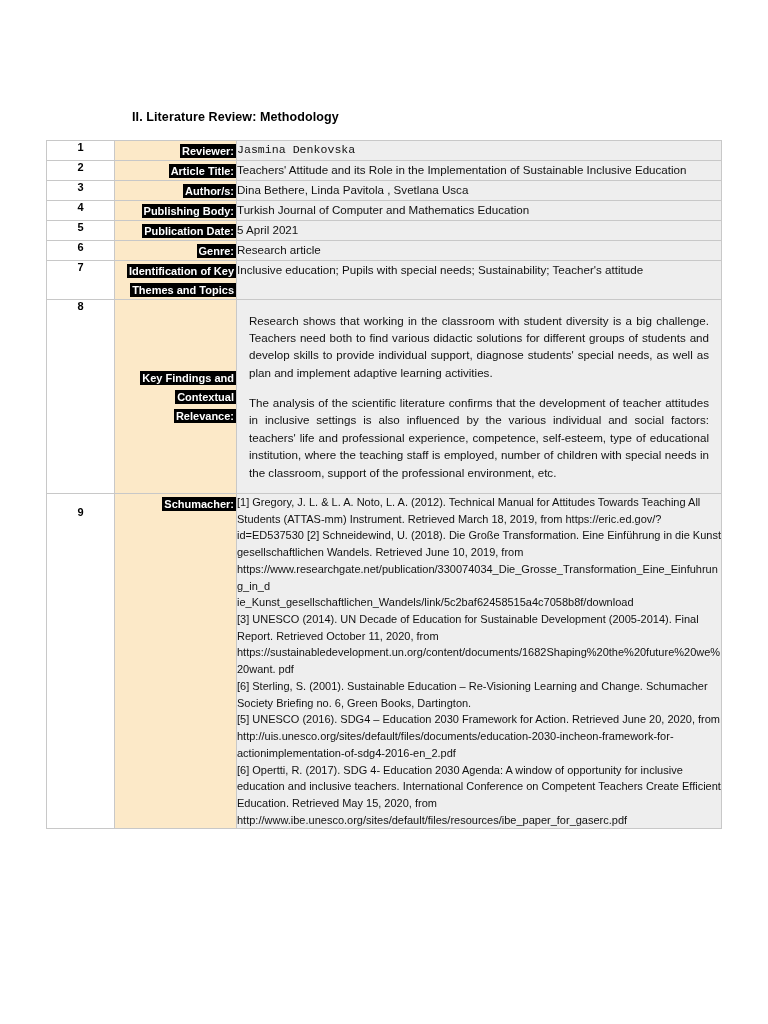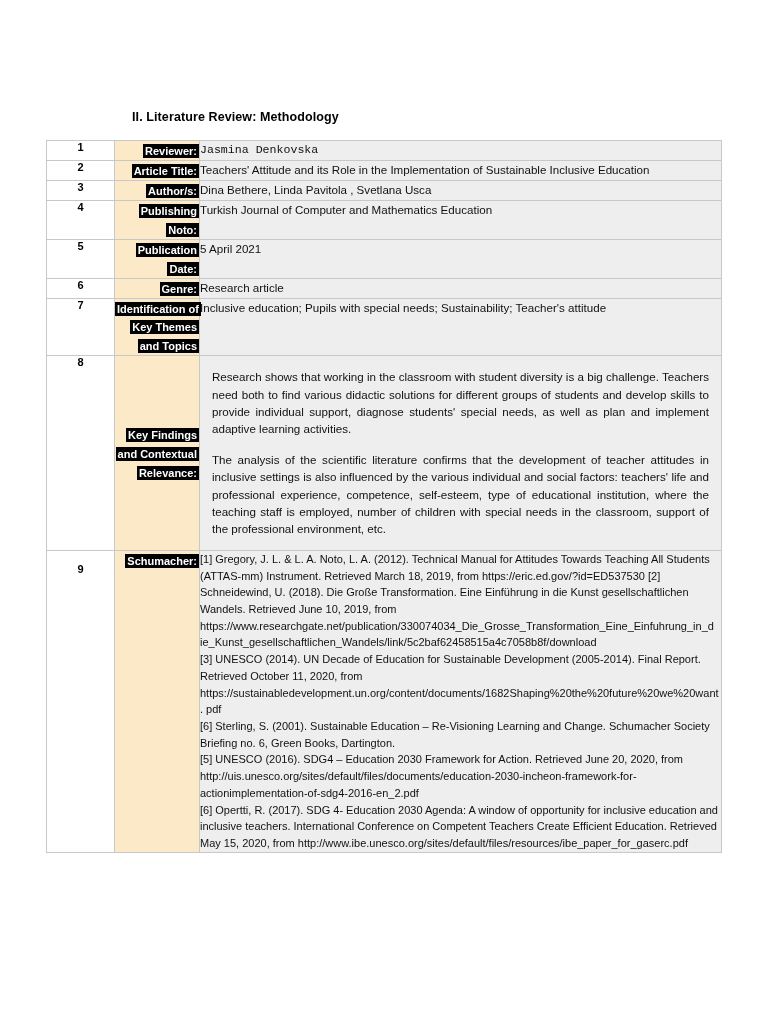--- a/index.html
+++ b/index.html
@@ -60,21 +60,21 @@
     font-size: 11px;
     font-weight: bold;
     padding-top: 10px;
     padding-bottom: 10px;
     vertical-align: middle;
     color: #000;
   }
 
   
   td.label-cell {
-    width: 85px;
+    width: 122px;
     background: #fce9c8;
     text-align: right;
     padding: 9px 0px 9px 4px;
     vertical-align: top;
   }
   td.label-cell.v-mid { vertical-align: middle; }
 
   .label-hl {
     display: inline;
     background: #000000;
@@ -142,21 +142,21 @@
         <td class="num-cell">3</td>
         <td class="label-cell v-mid">
           <span class="label-hl">Author/s:</span>
         </td>
         <td class="value-cell">Dina Bethere, Linda Pavitola , Svetlana Usca</td>
       </tr>
 
       <tr>
         <td class="num-cell">4</td>
         <td class="label-cell v-mid">
-          <span class="label-hl">Publishing Noto:</span>
+          <span class="label-hl">Publishing Body:</span>
         </td>
         <td class="value-cell">Turkish Journal of Computer and Mathematics Education</td>
       </tr>
 
       <tr>
         <td class="num-cell">5</td>
         <td class="label-cell v-mid">
           <span class="label-hl">Publication Date:</span>
         </td>
         <td class="value-cell">5 April 2021</td>

